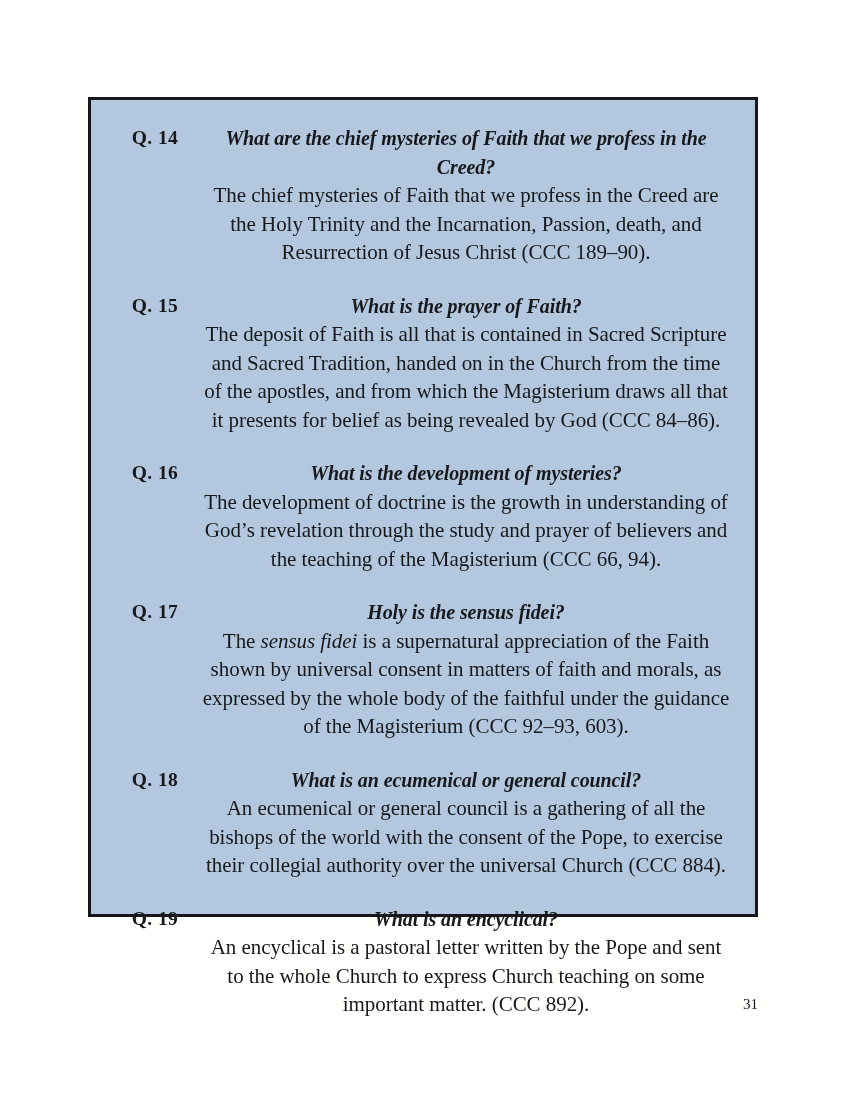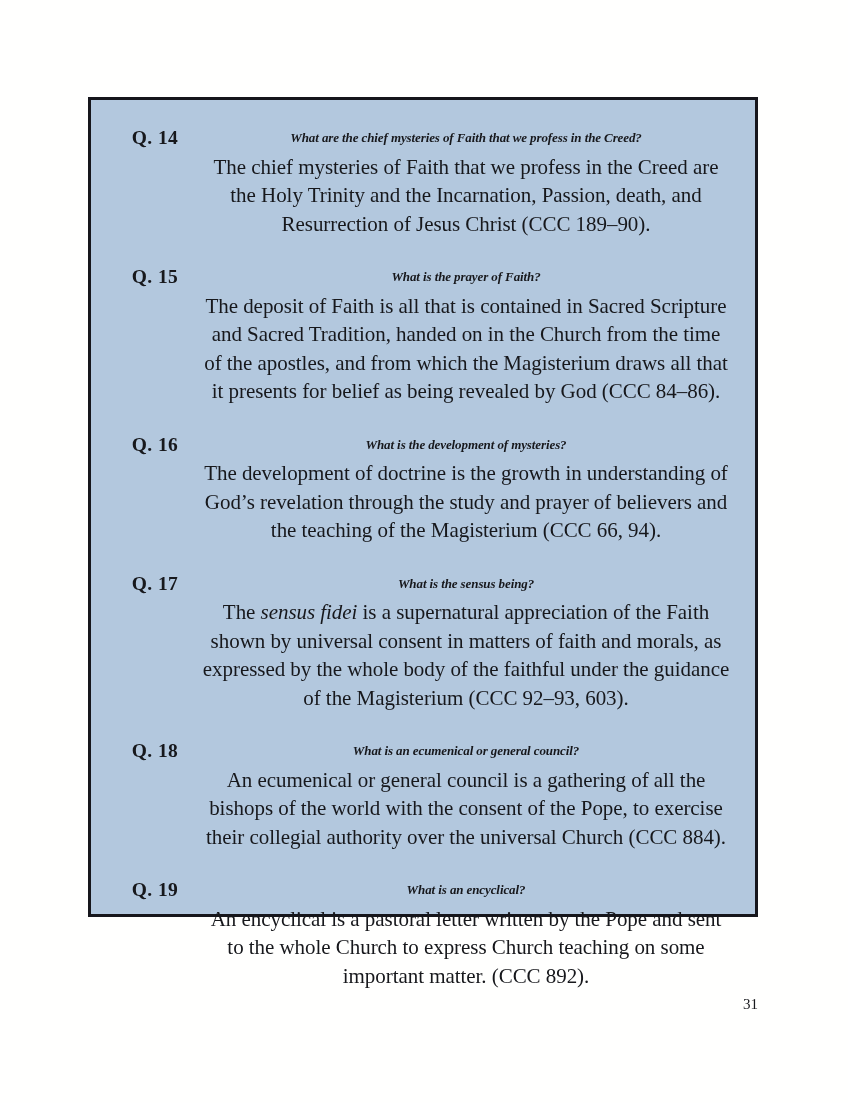--- a/index.html
+++ b/index.html
@@ -61,21 +61,21 @@
     font-weight: bold;
     font-size: 19.5px;
     letter-spacing: 0.4px;
     line-height: 28.5px;
     white-space: nowrap;
   }
 
   .q-text {
     font-weight: bold;
     font-style: italic;
-    font-size: 13px;
+    font-size: 20px;
     line-height: 28.5px;
     margin: 0;
     letter-spacing: -0.1px;
   }
 
   .a-text {
     font-size: 21px;
     line-height: 28.5px;
     margin: 0;
     letter-spacing: -0.05px;
@@ -114,21 +114,21 @@
       </div>
 
       <div class="entry">
         <div class="q-label">Q. 16</div>
         <p class="q-text">What is the development of mysteries?</p>
         <p class="a-text"><span>The development of doctrine is the growth in understanding of God’s revelation through the study and prayer of believers and the teaching of the Magisterium (CCC 66, 94).</span><span class="it"></span><span></span></p>
       </div>
 
       <div class="entry">
         <div class="q-label">Q. 17</div>
-        <p class="q-text">What is the sensus being?</p>
+        <p class="q-text">Holy is the sensus fidei?</p>
         <p class="a-text"><span>The </span><span class="it">sensus fidei</span><span> is a supernatural appreciation of the Faith shown by universal consent in matters of faith and morals, as expressed by the whole body of the faithful under the guidance of the Magisterium (CCC 92–93, 603).</span></p>
       </div>
 
       <div class="entry">
         <div class="q-label">Q. 18</div>
         <p class="q-text">What is an ecumenical or general council?</p>
         <p class="a-text"><span>An ecumenical or general council is a gathering of all the bishops of the world with the consent of the Pope, to exercise their collegial authority over the universal Church (CCC 884).</span><span class="it"></span><span></span></p>
       </div>
 
       <div class="entry">

